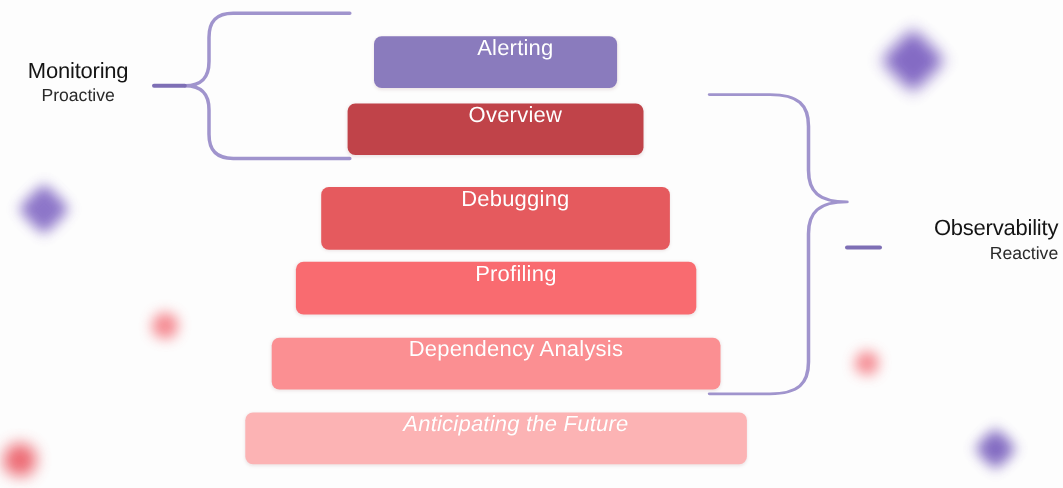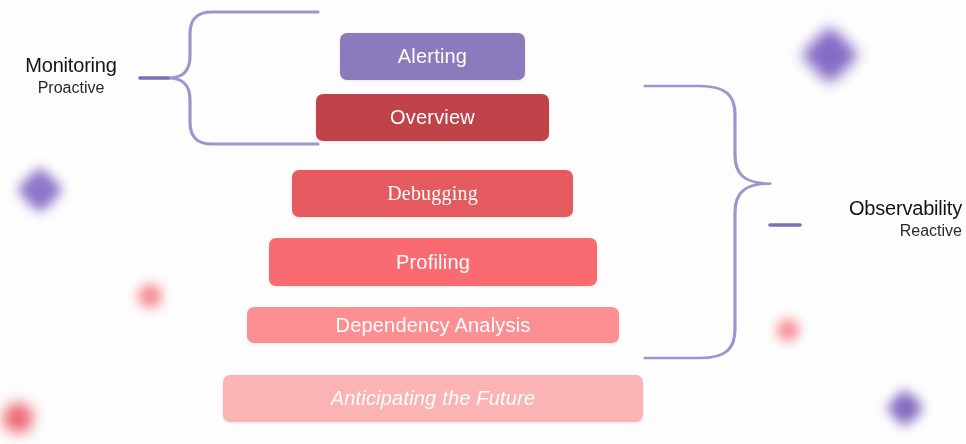--- a/index.html
+++ b/index.html
@@ -16,26 +16,27 @@
   .deco.diamond{transform:rotate(45deg);border-radius:6px;}
   .deco.blob{border-radius:46% 54% 40% 60% / 60% 44% 56% 40%;}
 
   
   .brace{position:absolute;top:0;left:0;pointer-events:none;}
 
   
   #funnel{position:absolute;left:0;top:0;width:966px;height:444px;}
   .bar{
     position:absolute;
-    display:flex;align-items:center;justify-content:center;
+    display:flex;justify-content:center;
     border-radius:7px;
     color:#ffffff;
     letter-spacing:.2px;
     box-shadow:0 1px 3px rgba(120,60,70,.13);
     white-space:nowrap;
+    padding-left:36px;
   }
   .bar .bar-label{
     font-size:20px;
     font-weight:400;
     color:#fff;
     text-shadow:0 0 1px rgba(0,0,0,.05);
   }
 
   
   .side-label{position:absolute;text-align:center;}
@@ -89,27 +90,27 @@
     <path d="M 770 225 L 800 225" fill="none" stroke="#7e6fb5" stroke-width="3.6" stroke-linecap="round"></path>
   </svg>
 
   <div id="funnel">
       <div class="bar" style="left: 340px; top: 33px; width: 185px; height: 47px; background: rgb(138, 123, 189);">
         <span class="bar-label">Alerting</span>
       </div>
       <div class="bar" style="left: 316px; top: 94px; width: 233px; height: 47px; background: rgb(192, 67, 73);">
         <span class="bar-label">Overview</span>
       </div>
-      <div class="bar" style="left: 292px; top: 170px; width: 281px; height: 47px; background: rgb(229, 90, 94); font-family: Liberation Serif, serif;">
+      <div class="bar" style="left: 292px; top: 170px; width: 281px; height: 57px; background: rgb(229, 90, 94);">
         <span class="bar-label">Debugging</span>
       </div>
       <div class="bar" style="left: 269px; top: 238px; width: 328px; height: 48px; background: rgb(249, 107, 112);">
         <span class="bar-label">Profiling</span>
       </div>
-      <div class="bar" style="left: 247px; top: 307px; width: 372px; height: 36px; background: rgb(251, 143, 146);">
+      <div class="bar" style="left: 247px; top: 307px; width: 372px; height: 47px; background: rgb(251, 143, 146);">
         <span class="bar-label">Dependency Analysis</span>
       </div>
       <div class="bar" style="left: 223px; top: 375px; width: 420px; height: 47px; background: rgb(252, 179, 180); font-style: italic;">
         <span class="bar-label">Anticipating the Future</span>
       </div>
     </div>
 
   <div class="side-label" id="label-monitoring">
     <div class="title">Monitoring</div>
     <div class="sub">Proactive</div>

